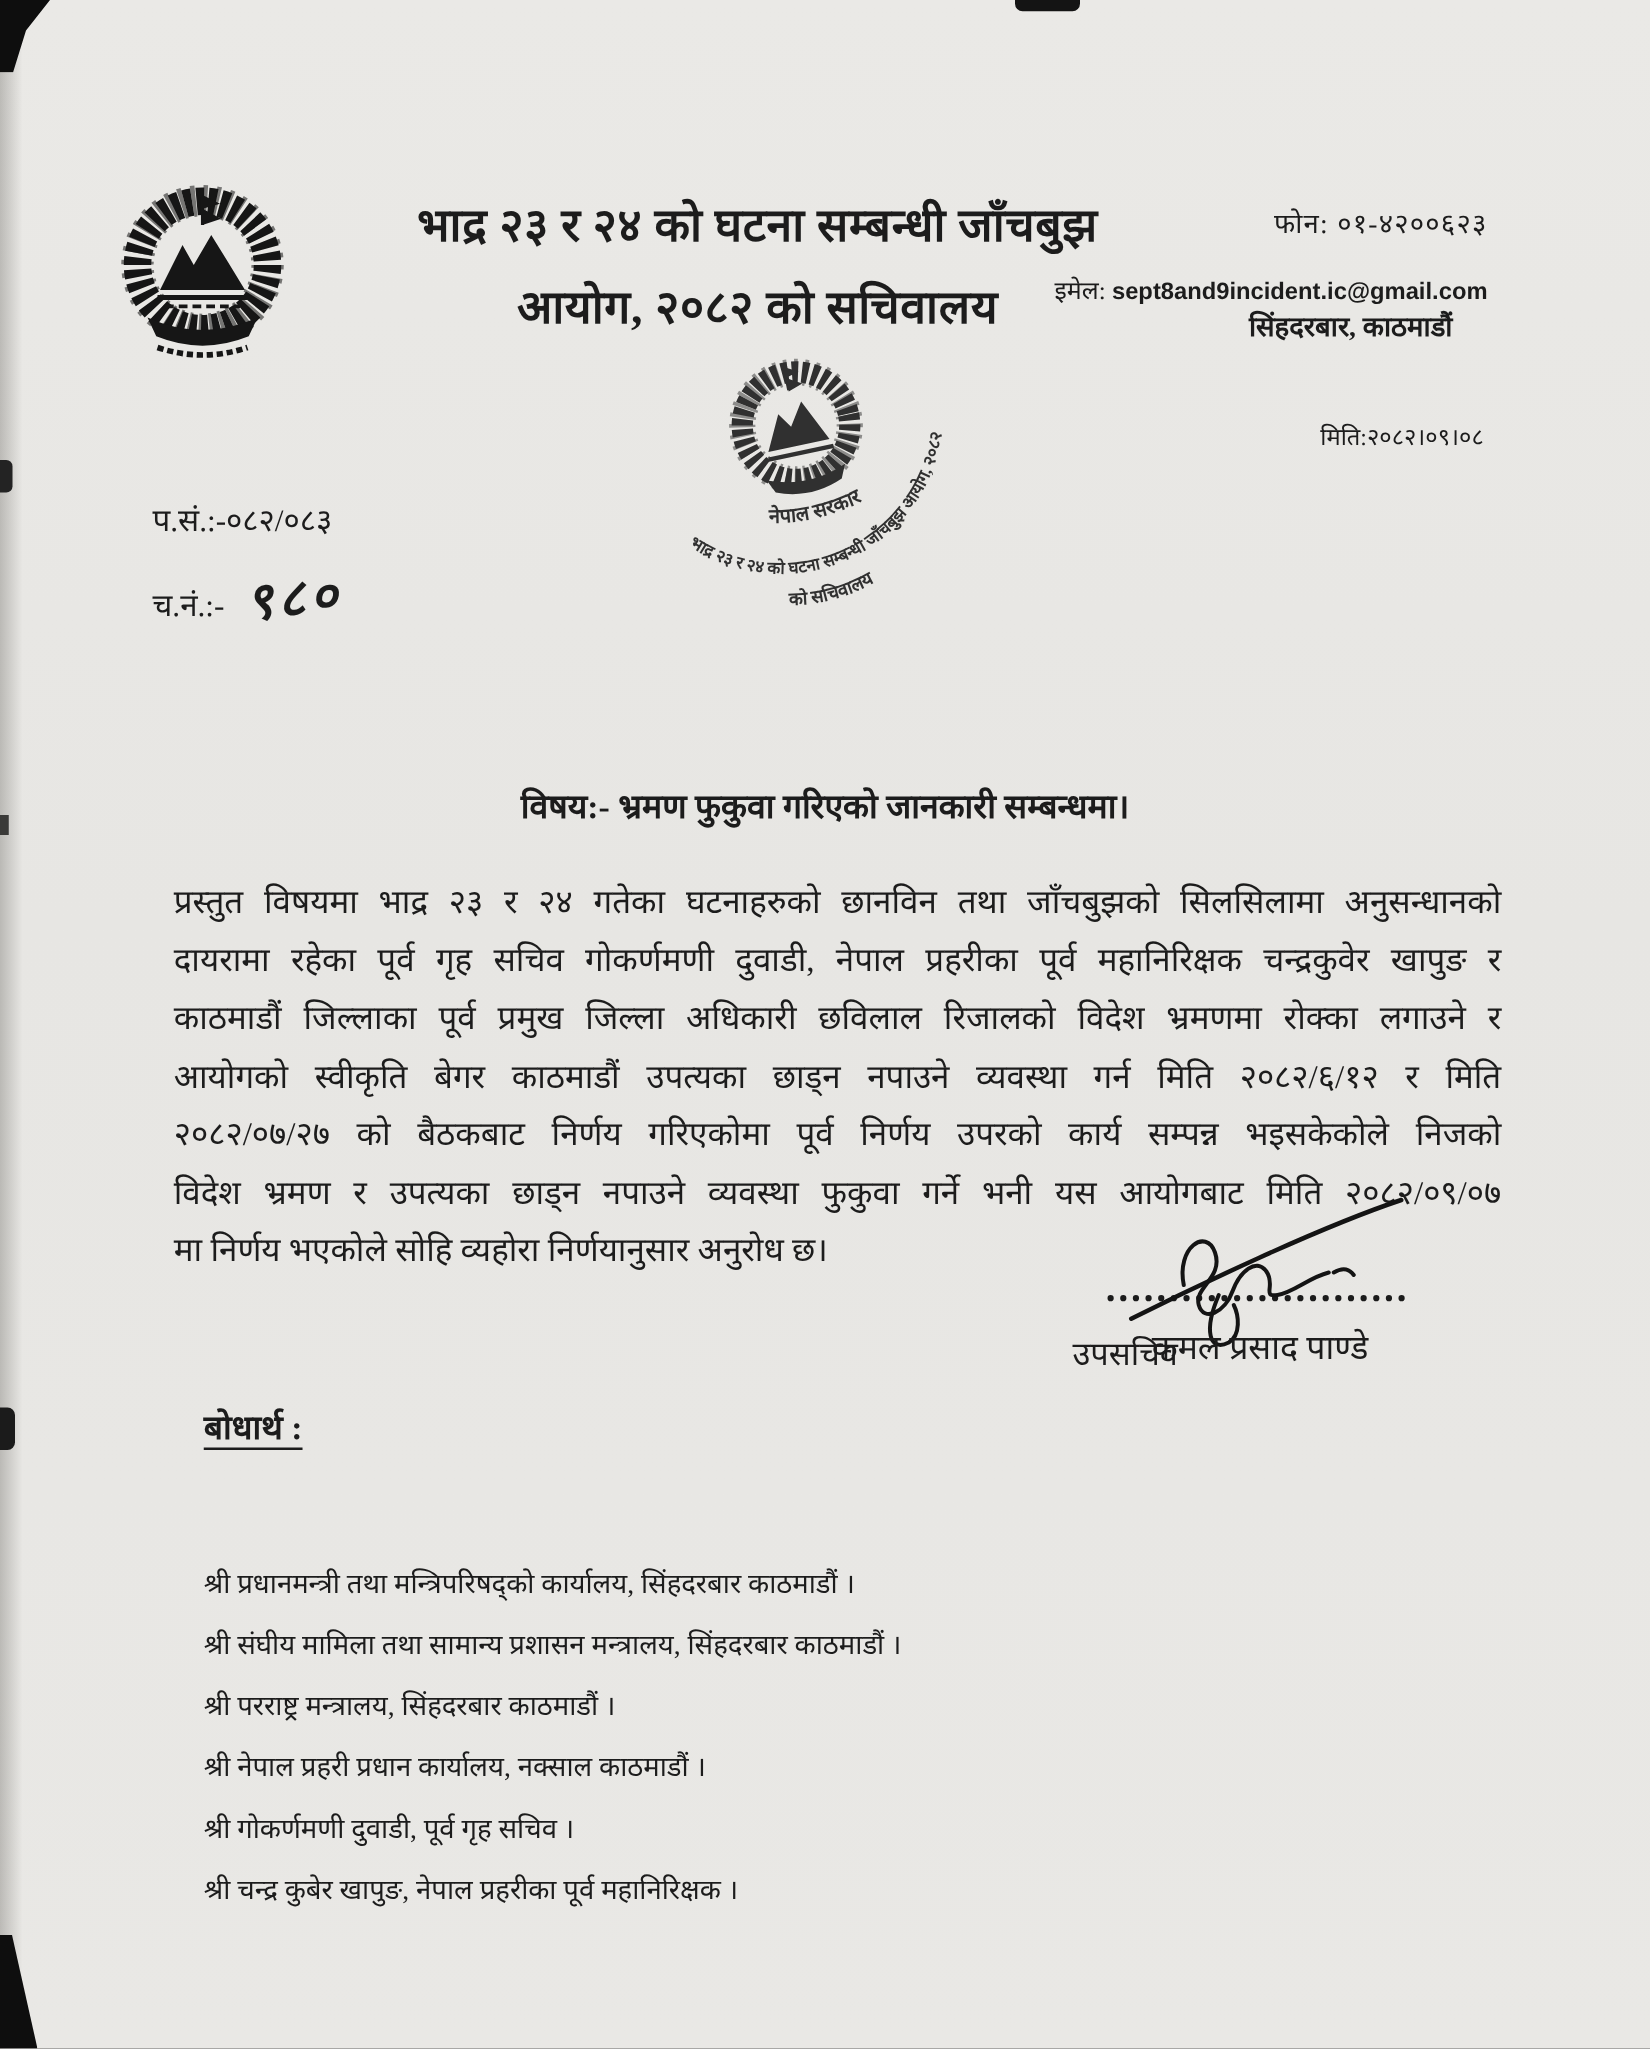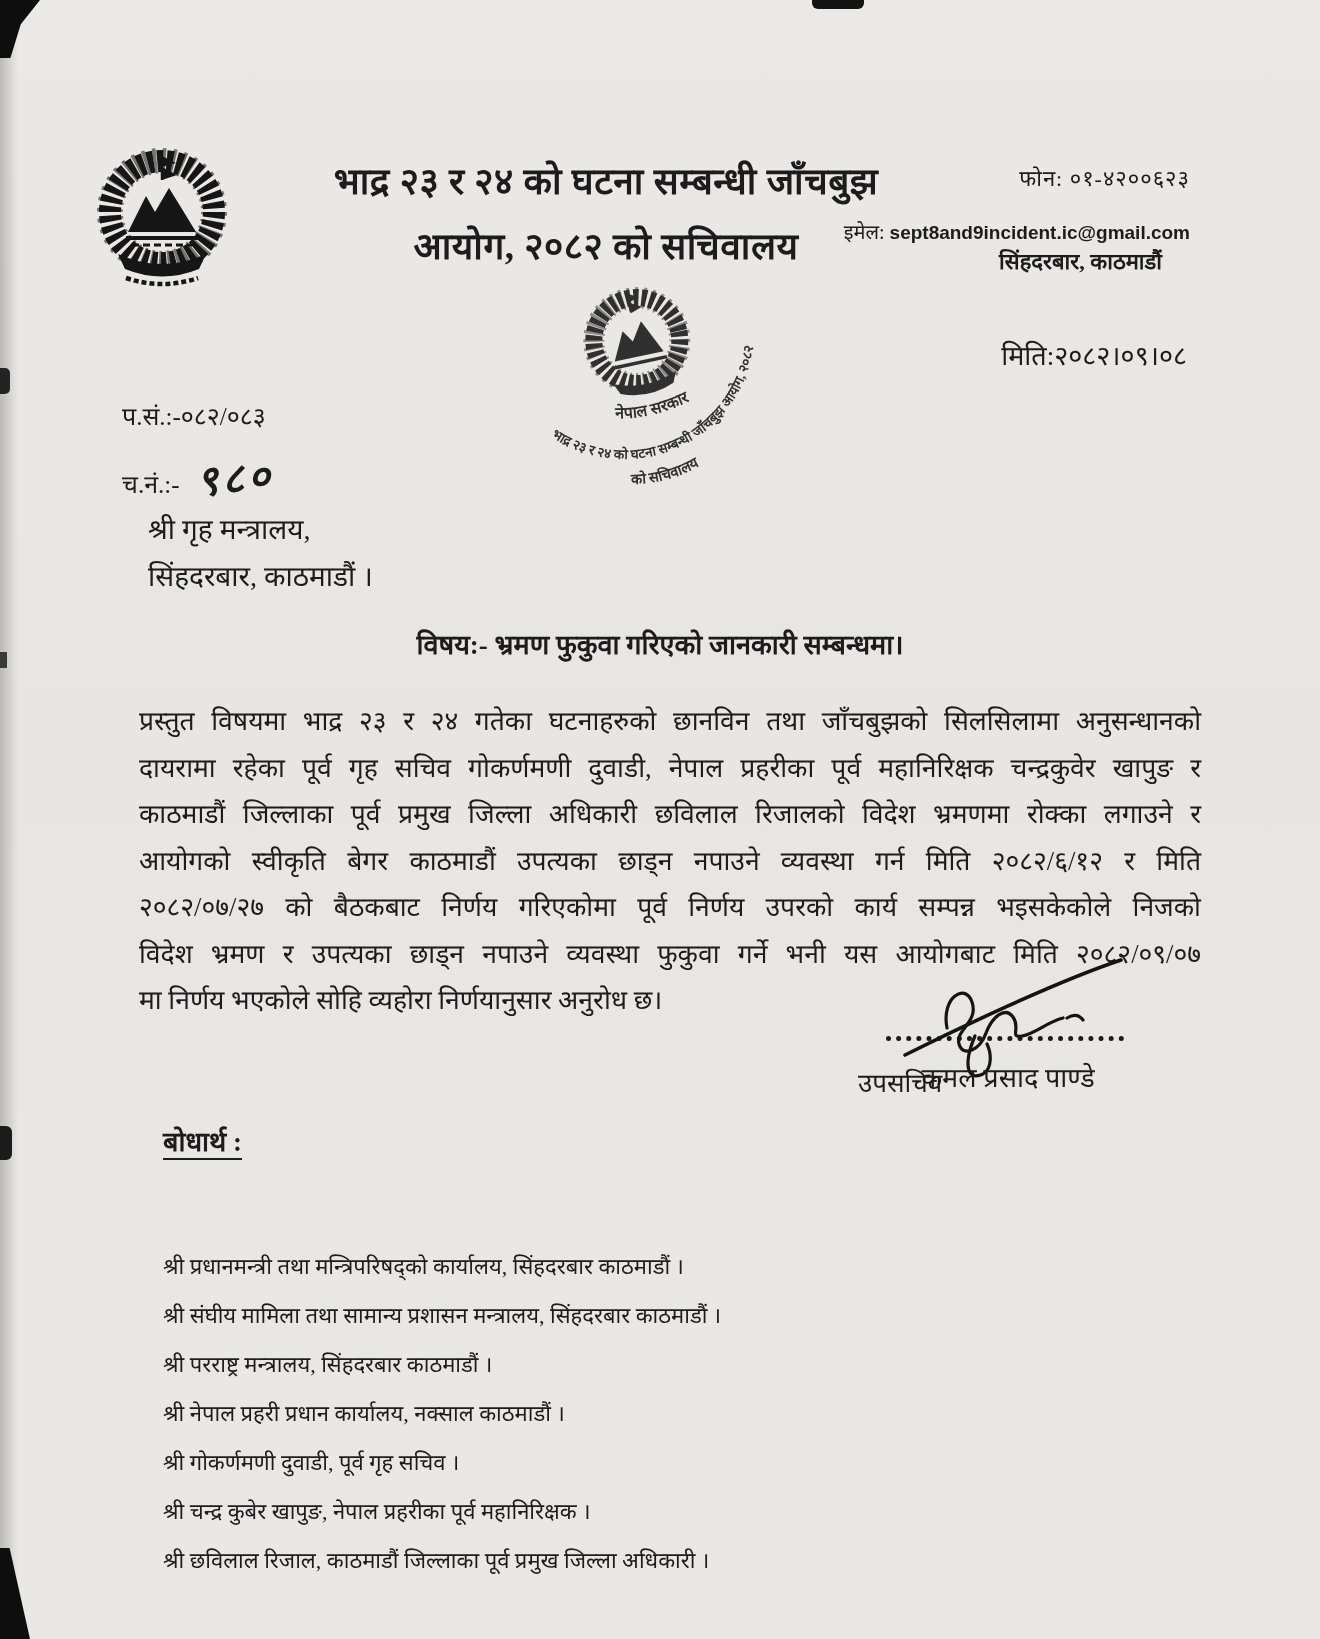--- a/index.html
+++ b/index.html
@@ -28,21 +28,21 @@
   
   .emblem{position:absolute;left:92px;top:146px;}
   .title-block{position:absolute;left:256px;top:160px;width:700px;text-align:center;}
   .title-line{font-size:37px;font-weight:700;line-height:44px;letter-spacing:.5px;}
   .title-line.l2{margin-top:21px;}
   .contact-block{position:absolute;right:130px;top:162px;width:420px;text-align:right;}
   .phone{font-size:22px;letter-spacing:1px;margin-bottom:26px;}
   .email-row{font-size:20px;margin-bottom:0;white-space:nowrap;}
   .email-addr{font-family:"Liberation Sans","DejaVu Sans",sans-serif;font-weight:700;font-size:19px;}
   .office-addr{font-size:22px;font-weight:600;padding-right:28px;}
-  .letter-date{position:absolute;right:133px;top:336px;font-size:27px;text-align:right;}
+  .letter-date{position:absolute;right:133px;top:336px;font-size:19px;text-align:right;}
   
   .stamp{position:absolute;left:518px;top:278px;opacity:.9;}
   .stamp text{fill:#1d1d1d;font-weight:700;font-family:"Liberation Serif","DejaVu Serif",serif;}
   
   .refs{position:absolute;left:122px;top:398px;font-size:25px;}
   .ref-line{margin-bottom:16px;}
   .hand-number{display:inline-block;font-size:42px;font-style:italic;font-weight:600;margin-left:16px;transform:rotate(-5deg);letter-spacing:4px;}
   
   .recipient{position:absolute;left:148px;top:506px;font-size:28px;line-height:47px;}
   
@@ -131,24 +131,20 @@
     </g>
   </svg>
 
   <div class="refs">
     <div class="ref-line">प.सं.:-०८२/०८३</div>
     <div class="ref-line">
       <span>च.नं.:-</span><span class="hand-number">९८०</span>
     </div>
   </div>
 
-  <div class="recipient">
-    <div>श्री गृह मन्त्रालय,</div>
-    <div>सिंहदरबार, काठमाडौं ।</div>
-  </div>
 
   <div class="subject">विषय:- भ्रमण फुकुवा गरिएको जानकारी सम्बन्धमा।</div>
 
   <div class="letter-body">
     <div class="body-line">प्रस्तुत विषयमा भाद्र २३ र २४ गतेका घटनाहरुको छानविन तथा जाँचबुझको सिलसिलामा अनुसन्धानको</div>
     <div class="body-line">दायरामा रहेका पूर्व गृह सचिव गोकर्णमणी दुवाडी, नेपाल प्रहरीका पूर्व महानिरिक्षक चन्द्रकुवेर खापुङ र</div>
     <div class="body-line">काठमाडौं जिल्लाका पूर्व प्रमुख जिल्ला अधिकारी छविलाल रिजालको विदेश भ्रमणमा रोक्का लगाउने र</div>
     <div class="body-line">आयोगको स्वीकृति बेगर काठमाडौं उपत्यका छाड्न नपाउने व्यवस्था गर्न मिति २०८२/६/१२ र मिति</div>
     <div class="body-line">२०८२/०७/२७ को बैठकबाट निर्णय गरिएकोमा पूर्व निर्णय उपरको कार्य सम्पन्न भइसकेकोले निजको</div>
     <div class="body-line">विदेश भ्रमण र उपत्यका छाड्न नपाउने व्यवस्था फुकुवा गर्ने भनी यस आयोगबाट मिति २०८२/०९/०७</div>
@@ -170,16 +166,15 @@
   </div>
 
   <div class="cc-heading">बोधार्थ :</div>
   <div class="cc-list">
     <div class="cc-item">श्री प्रधानमन्त्री तथा मन्त्रिपरिषद्को कार्यालय, सिंहदरबार काठमाडौं ।</div>
     <div class="cc-item">श्री संघीय मामिला तथा सामान्य प्रशासन मन्त्रालय, सिंहदरबार काठमाडौं ।</div>
     <div class="cc-item">श्री परराष्ट्र मन्त्रालय, सिंहदरबार काठमाडौं ।</div>
     <div class="cc-item">श्री नेपाल प्रहरी प्रधान कार्यालय, नक्साल काठमाडौं ।</div>
     <div class="cc-item">श्री गोकर्णमणी दुवाडी, पूर्व गृह सचिव ।</div>
     <div class="cc-item">श्री चन्द्र कुबेर खापुङ, नेपाल प्रहरीका पूर्व महानिरिक्षक ।</div>
-    <div class="cc-item">श्री छविलाल रिजाल, काठमाडौं जिल्लाका पूर्व प्रमुख जिल्ला अधिकारी ।</div>
   </div>
 
 </div>
 
 </body></html>

